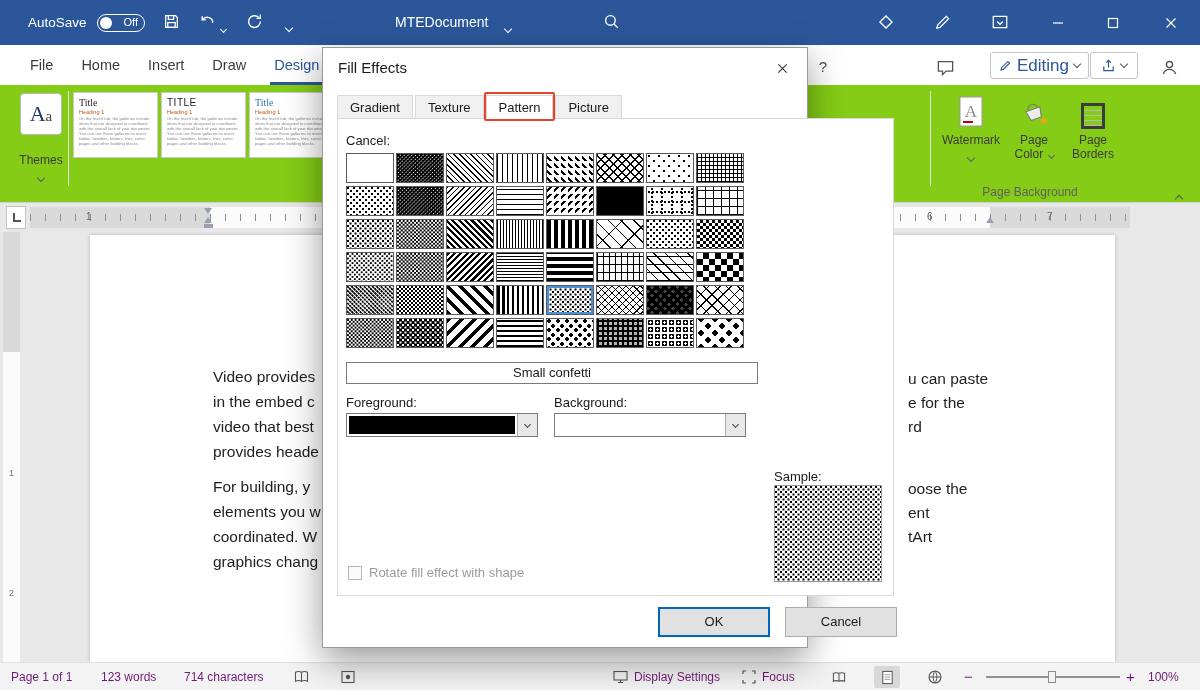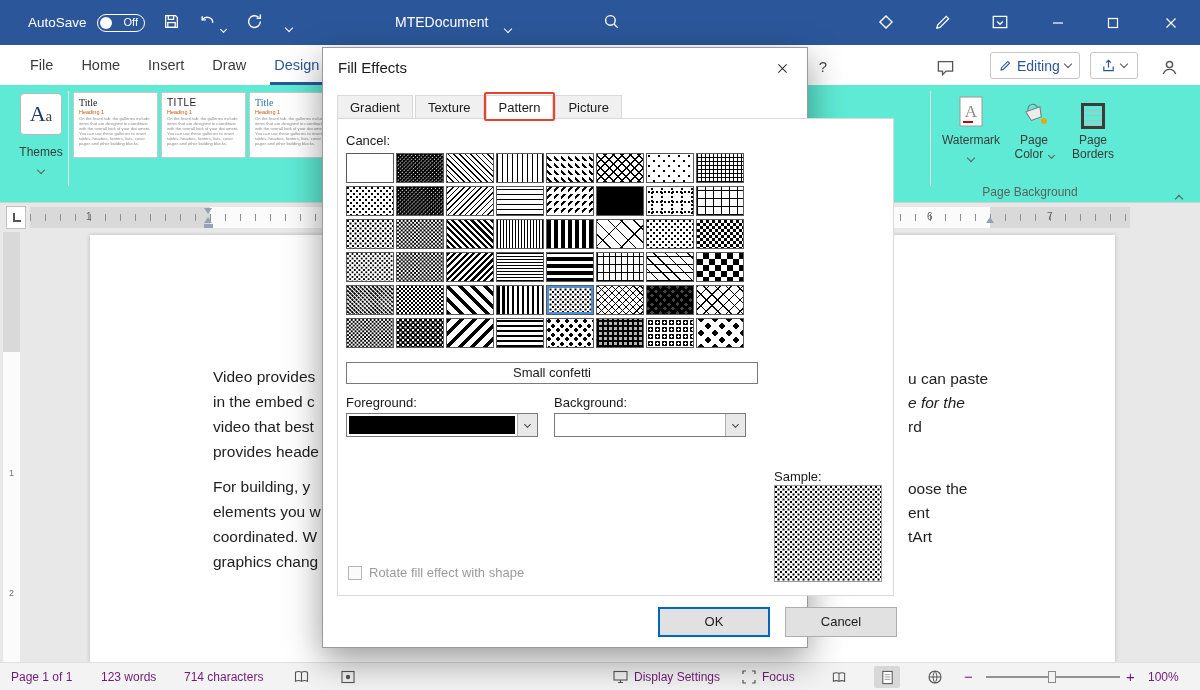--- a/index.html
+++ b/index.html
@@ -21,21 +21,21 @@
 
   
   #tabrow{position:absolute;left:0;top:45px;width:1200px;height:40px;background:#fff;font-size:14.5px;color:#3b3b3b}
   #ribbonTabs{position:absolute;left:16px;top:0;height:40px;display:flex}
   .rtab{line-height:40px;padding:0 14px;position:relative;cursor:default}
   .rtab.active{color:#2b579a;font-weight:normal}
   .rtab.active:after{content:"";position:absolute;left:10px;right:10px;bottom:0;height:3px;background:#2b579a}
   .pillbtn{position:absolute;top:7px;height:27px;border:1px solid #c6c6c6;border-radius:3px;display:flex;align-items:center;gap:5px;padding:0 8px;background:#fff}
 
   
-  #ribbon{position:absolute;left:0;top:85px;width:1200px;height:118px;background:#5eead4;border-bottom:1px solid #d0d0d0;color:#3b3b3b}
+  #ribbon{position:absolute;left:0;top:85px;width:1200px;height:118px;background:#84cc16;border-bottom:1px solid #d0d0d0;color:#3b3b3b}
   .vdiv{position:absolute;top:6px;height:95px;width:1px;background:#e4e4e4}
   #themesBtn{position:absolute;left:12px;top:6px;width:58px;height:104px;text-align:center}
   #themesBtn .box{margin:2px auto 0;width:42px;height:42px;border:1px solid #b9b9b9;border-radius:4px;background:#fff;line-height:40px}
   #themesBtn .A{font-size:22px;color:#1f3864;font-family:"Liberation Serif",serif}
   #themesBtn .a2{font-size:15px;color:#444;font-family:"Liberation Serif",serif}
   .ribbonlabel{font-size:12px;color:#3b3b3b}
   .stylecard{position:absolute;top:7px;width:85px;height:66px;background:#fff;border:1px solid #c9c9c9;padding:4px 5px;overflow:hidden}
   .stylecard .t{font-size:10px;color:#222;font-family:"Liberation Serif",serif}
   .stylecard.caps .t{font-family:"Liberation Sans",sans-serif;letter-spacing:.5px}
   .stylecard.blue .t{color:#2e74b5}
@@ -186,42 +186,42 @@
       </div>
     <span class="a" style="left:936px;top:13px">
       <svg width="19" height="19" viewBox="0 0 16 16">
           <path d="M2 3h12v8H8.5L5.5 14v-3H2z" fill="none" stroke="#555" stroke-width="1.1"></path>
         </svg>
     </span>
     <span class="pillbtn" style="left:990px">
       <svg width="13" height="13" viewBox="0 0 16 16">
           <path d="M2.5 13.5l2.8-.7L13 5.1 10.9 3 3.2 10.7z" fill="none" stroke="#2b579a" stroke-width="1.4"></path>
         </svg>
-      <span style="color:#2b579a;font-size:14px">Editing</span>
+      <span style="color:#2b579a;font-size:17px">Editing</span>
       <span class="chev" style="color:#555;margin-top:-3px"></span>
     </span>
     <span class="pillbtn" style="left:1090px;width:48px;justify-content:center">
       <svg width="15" height="15" viewBox="0 0 16 16">
           <path d="M8 10V2.5M5.5 5L8 2.5 10.5 5" fill="none" stroke="#2b579a" stroke-width="1.3"></path>
           <path d="M3 9v4.5h10V9" fill="none" stroke="#2b579a" stroke-width="1.3"></path>
         </svg>
       <span class="chev" style="color:#555;margin-top:-3px"></span>
     </span>
     <span class="a" style="left:1160px;top:13px">
       <svg width="19" height="19" viewBox="0 0 16 16">
           <circle cx="8" cy="5.5" r="2.6" fill="none" stroke="#555" stroke-width="1.2"></circle>
           <path d="M2.8 13.5c1-2.6 3-3.9 5.2-3.9s4.2 1.3 5.2 3.9" fill="none" stroke="#555" stroke-width="1.2"></path>
         </svg>
     </span>
   </div>
 
   <div id="ribbon">
     <div id="themesBtn">
       <div class="box"><span class="A">A</span><span class="a2">a</span></div>
-      <div class="ribbonlabel" style="margin-top:10px">Themes</div>
+      <div class="ribbonlabel" style="margin-top:18px">Themes</div>
       <span class="chev" style="color:#5f5f5f;margin-top:4px"></span>
     </div>
     <div class="vdiv" style="left:68px"></div>
 
     <div class="stylecard" style="left:73px">
       <div class="t">Title</div>
       <div class="h">Heading 1</div>
       <div class="b">On the Insert tab, the galleries include items that are designed to coordinate with the overall look of your document. You can use these galleries to insert tables, headers, footers, lists, cover pages and other building blocks.</div>
     </div>
     <div class="stylecard caps" style="left:161px">
@@ -301,21 +301,21 @@
     <div id="page">
         <span class="docline" style="left: 123px; top: 133px;">Video provides</span>
         <span class="docline" style="left: 123px; top: 158px;">in the embed c</span>
         <span class="docline" style="left: 123px; top: 183px;">video that best</span>
         <span class="docline" style="left: 123px; top: 208px;">provides heade</span>
         <span class="docline" style="left: 123px; top: 243px;">For building, y</span>
         <span class="docline" style="left: 123px; top: 268px;">elements you w</span>
         <span class="docline" style="left: 123px; top: 293px;">coordinated. W</span>
         <span class="docline" style="left: 123px; top: 318px;">graphics chang</span>
         <span class="docline" style="left: 818px; top: 135px;">u can paste</span>
-        <span class="docline" style="left: 818px; top: 159px; font-style: italic;">e for the</span>
+        <span class="docline" style="left: 818px; top: 159px;">e for the</span>
         <span class="docline" style="left: 818px; top: 183px;">rd</span>
         <span class="docline" style="left: 818px; top: 245px;">oose the</span>
         <span class="docline" style="left: 818px; top: 269px;">ent</span>
         <span class="docline" style="left: 818px; top: 293px;">tArt</span>
       </div>
   </div>
 
   <footer id="statusbar">
     <span class="it" style="left:11px">Page 1 of 1</span>
     <span class="it" style="left:101px">123 words</span>

